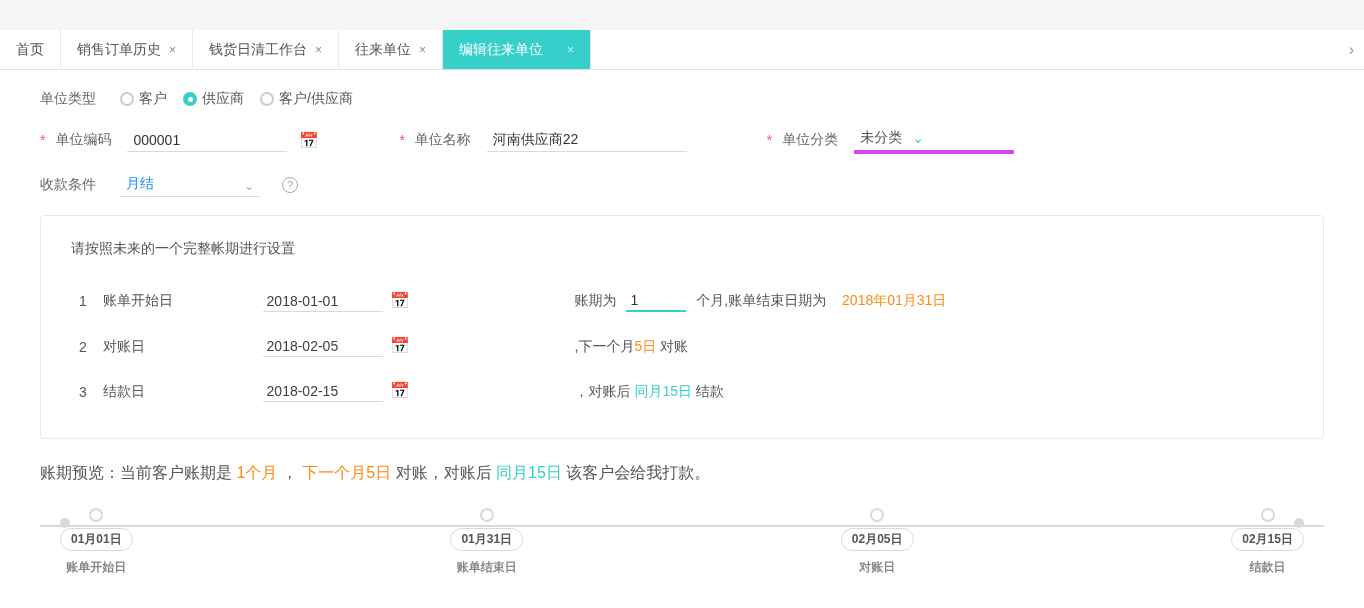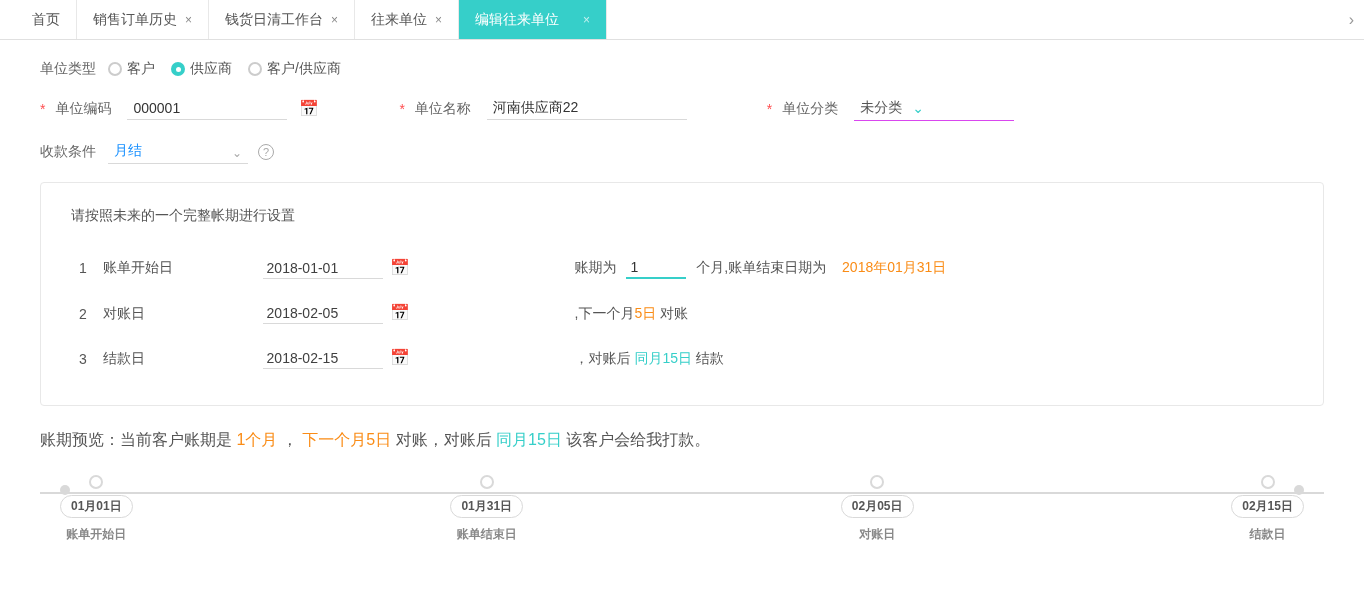--- a/index.html
+++ b/index.html
@@ -5,21 +5,22 @@
     * { box-sizing: border-box; margin: 0; padding: 0; }
     body { font-family: 'Microsoft YaHei', Arial, sans-serif; font-size: 14px; color: #333; background: #f5f5f5; }
 
     
     .tabs-bar {
       display: flex;
       align-items: stretch;
       background: #fff;
       border-bottom: 1px solid #e0e0e0;
       height: 40px;
-      padding-left: 16px;
+      padding-left: 0;
+      margin-top: 30px;
     }
     .tab-item {
       display: flex;
       align-items: center;
       padding: 0 16px;
       cursor: pointer;
       font-size: 14px;
       color: #555;
       border-right: 1px solid #e8e8e8;
       gap: 8px;
@@ -53,21 +54,21 @@
       background: #fff;
       padding: 20px 40px;
       min-height: calc(100vh - 40px);
     }
 
     
     .form-row {
       display: flex;
       align-items: center;
       margin-bottom: 18px;
-      gap: 4px;
+      gap: 16px;
     }
     .form-label {
       color: #666;
       white-space: nowrap;
       margin-right: 8px;
     }
     .required-star {
       color: #ff4d4f;
       margin-right: 2px;
     }
@@ -143,21 +144,21 @@
       cursor: pointer;
       gap: 6px;
     }
     .select-value { color: #1890ff; font-size: 14px; }
     .select-arrow { color: #aaa; font-size: 12px; margin-left: auto; }
 
     .category-select {
       display: flex;
       align-items: center;
       min-width: 160px;
-      border-bottom: 1px solid #d946ef;
+      border-bottom: 4px solid #d946ef;
       padding: 3px 6px;
       cursor: pointer;
     }
     .category-value { color: #555; }
     .category-arrow { color: #36cfc9; font-size: 14px; margin-left: 10px; }
 
     .help-icon {
       display: inline-flex;
       align-items: center;
       justify-content: center;

